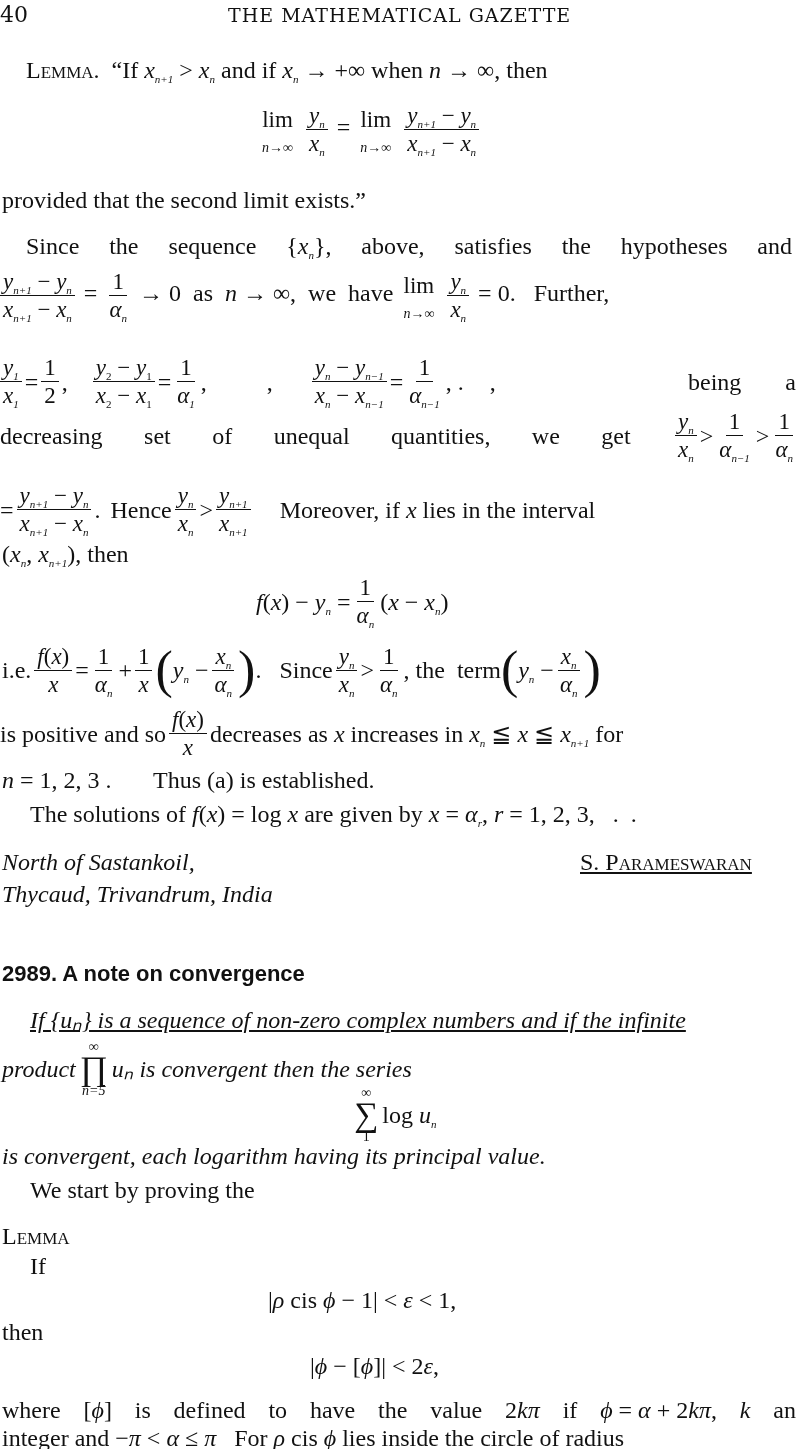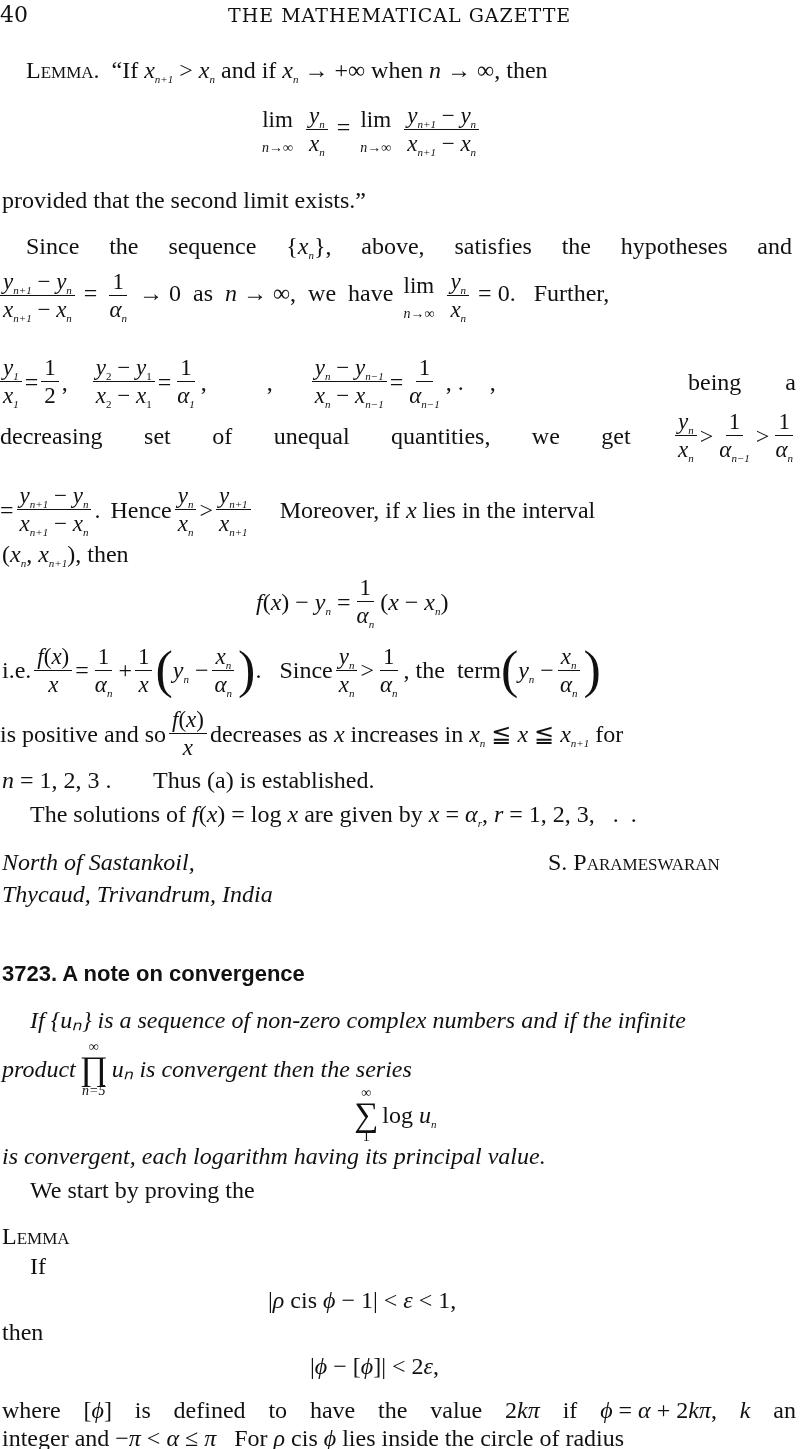--- a/index.html
+++ b/index.html
@@ -249,26 +249,26 @@
 
   <div class="line" style="top:766px; left:2px;">
     <span class="i">n</span> = 1, 2, 3 .&nbsp;&nbsp;&nbsp;&nbsp;&nbsp;&nbsp; <span>Thus (a) is established.</span>
   </div>
 
   <div class="line" style="top:800px; left:30px;">
     The solutions of <span class="i">f</span>(<span class="i">x</span>) = log <span class="i">x</span> are given by <span class="i">x</span> = <span class="i">α</span><sub class="i">r</sub>, <span class="i">r</span> = 1, 2, 3, &nbsp; . &nbsp;.
   </div>
 
   <div class="line i" style="top:848px; left:2px;">North of Sastankoil,</div>
-  <div class="line sc" style="top:848px; left:548px;">S. Parameswaran</div>
+  <div class="line sc" style="top:848px; left:580px;text-decoration:underline;">S. Parameswaran</div>
   <div class="line i" style="top:880px; left:2px;">Thycaud, Trivandrum, India</div>
 
-  <div class="line b" style="top:960px; left:2px; font-size:22px; font-family:'Liberation Sans', sans-serif;">3723. A note on convergence</div>
-
-  <div class="line i" style="top:1006px; left:30px;">If {uₙ} is a sequence of non-zero complex numbers and if the infinite</div>
+  <div class="line b" style="top:960px; left:2px; font-size:22px; font-family:'Liberation Sans', sans-serif;">2989. A note on convergence</div>
+
+  <div class="line i" style="top:1006px; left:30px;text-decoration:underline;">If {uₙ} is a sequence of non-zero complex numbers and if the infinite</div>
 
   <div class="line i" style="top:1040px; left:2px; line-height:1; display:flex; align-items:center;">
     <span>product</span>
     <span class="big">
       <span class="hi">∞</span>
       <span class="sym" style="font-style:normal;">∏</span>
       <span class="lo">n=5</span>
     </span>
     <span>uₙ is convergent then the series</span>
   </div>

